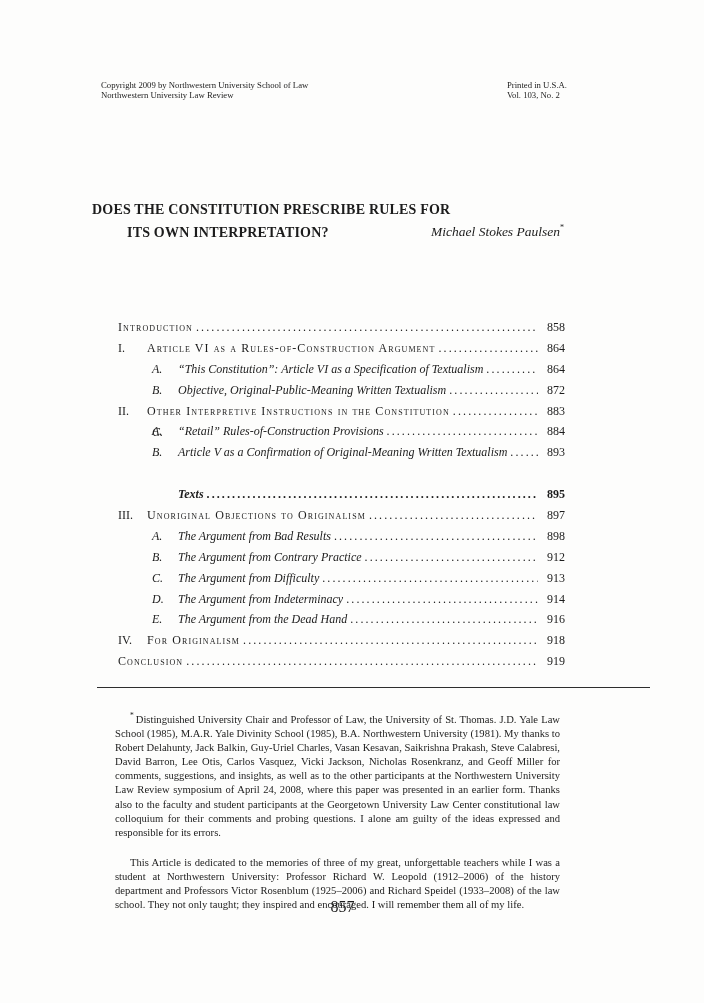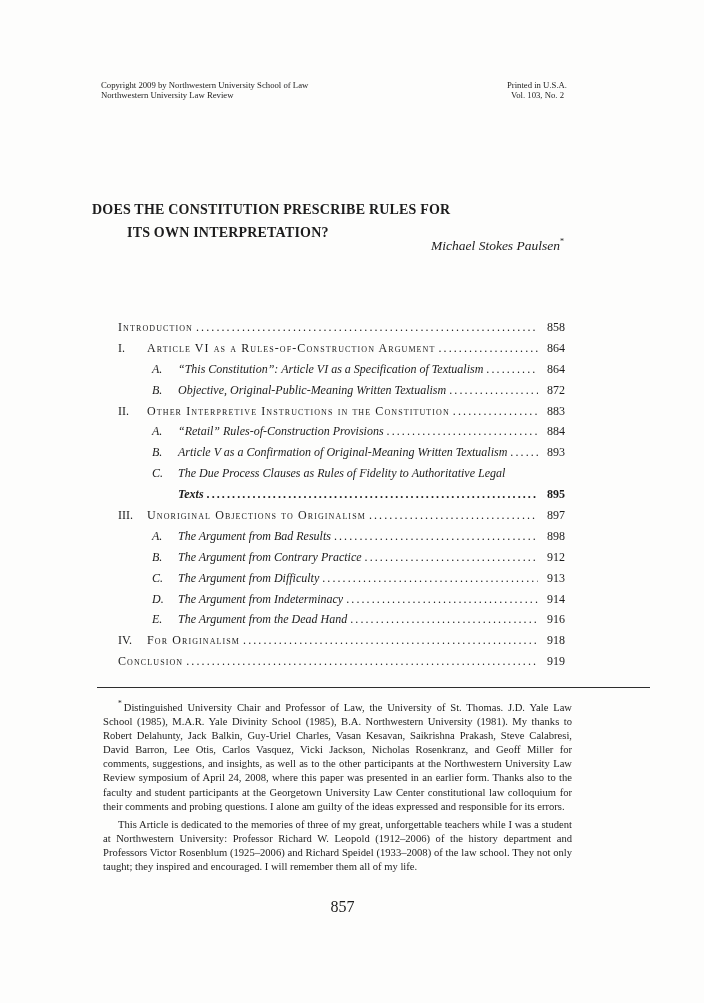--- a/index.html
+++ b/index.html
@@ -7,28 +7,28 @@
     position:relative; width:704px; height:1003px; margin:0 auto;
     background:#fdfdfc; color:#1c1c1c;
     font-family:"Liberation Serif","DejaVu Serif",serif;
     overflow:hidden;
   }
 
   
   .masthead { position:absolute; left:101px; top:80px; width:466px;
     display:flex; justify-content:space-between;
     font-size:8.7px; line-height:10.4px; }
-  .mast-right { text-align:right; }
+  .mast-right { text-align:left; }
   .mast-right .vol { padding-right:3px; }
 
   
   .title { position:absolute; left:92px; top:167px; width:480px;
     font-size:14px; font-weight:bold; line-height:22.5px; letter-spacing:0.2px;margin-top:32px; }
   .title .line2 { display:block; margin-left:35px; }
-  .author { position:absolute; left:100px; top:237px; width:464px;
+  .author { position:absolute; left:100px; top:223px; width:464px;
     text-align:right; font-style:italic; font-size:13.5px; }
   .author sup { font-size:8px; font-style:normal; }
 
   
   .toc { position:absolute; left:118px; top:279px; width:447px; font-size:12px; }
   .toc-row { display:flex; align-items:baseline; height:20.9px; white-space:nowrap; }
   .toc-num { flex:none; width:29px; }
   .lvl1 { padding-left:34px; }
   .lvl1 .toc-num { width:26px; }
   .cont-row { padding-left:60px;font-weight:bold; }
@@ -37,21 +37,21 @@
   .italic .toc-text, .italic .toc-num { font-style:italic; }
   .leader { flex:1 1 auto; min-width:4px; overflow:hidden;
     letter-spacing:2.1px; margin:0 3px; }
   .toc-page { flex:none; min-width:24px; text-align:right; }
 
   
   .footnote-rule { position:absolute; left:97px; top:687px; width:553px;
     border:none; border-top:1.2px solid #2e2e2e; margin:0; }
   .footnote { position:absolute; left:99px; top:697px; width:477px;
     font-size:10.6px; line-height:14.1px; text-align:justify; }
-  .footnote p { margin:4px; text-indent:15px; }
+  .footnote p { margin:16px; text-indent:15px; }
   .fn-mark { font-size:7.5px; vertical-align:super; line-height:0; margin-right:2px; }
 
   .page-number { position:absolute; left:100px; top:898px; width:485px;
     text-align:center; font-size:16px; }
 </style>
 </head>
 <body>
 
 <div class="page">
 
@@ -107,21 +107,20 @@
         <span class="toc-page">884</span>
       </div>
       <div class="toc-row lvl1 italic">
         <span class="toc-num">B.</span>
         <span class="toc-text">Article V as a Confirmation of Original-Meaning Written Textualism</span>
         <span class="leader">................................................................................................................................................................</span>
         <span class="toc-page">893</span>
       </div>
       <div class="toc-row lvl1 italic">
         <span class="toc-num">C.</span>
-        <span class="toc-text">The Due Process Clauses as Rules of Fidelity to Authoritative Legal</span>
       </div>
       <div class="toc-row cont-row italic">
         <span class="toc-text">Texts</span>
         <span class="leader">................................................................................................................................................................</span>
         <span class="toc-page">895</span>
       </div>
       <div class="toc-row lvl0 caps">
         <span class="toc-num">III.</span>
         <span class="toc-text">Unoriginal Objections to Originalism</span>
         <span class="leader">................................................................................................................................................................</span>

